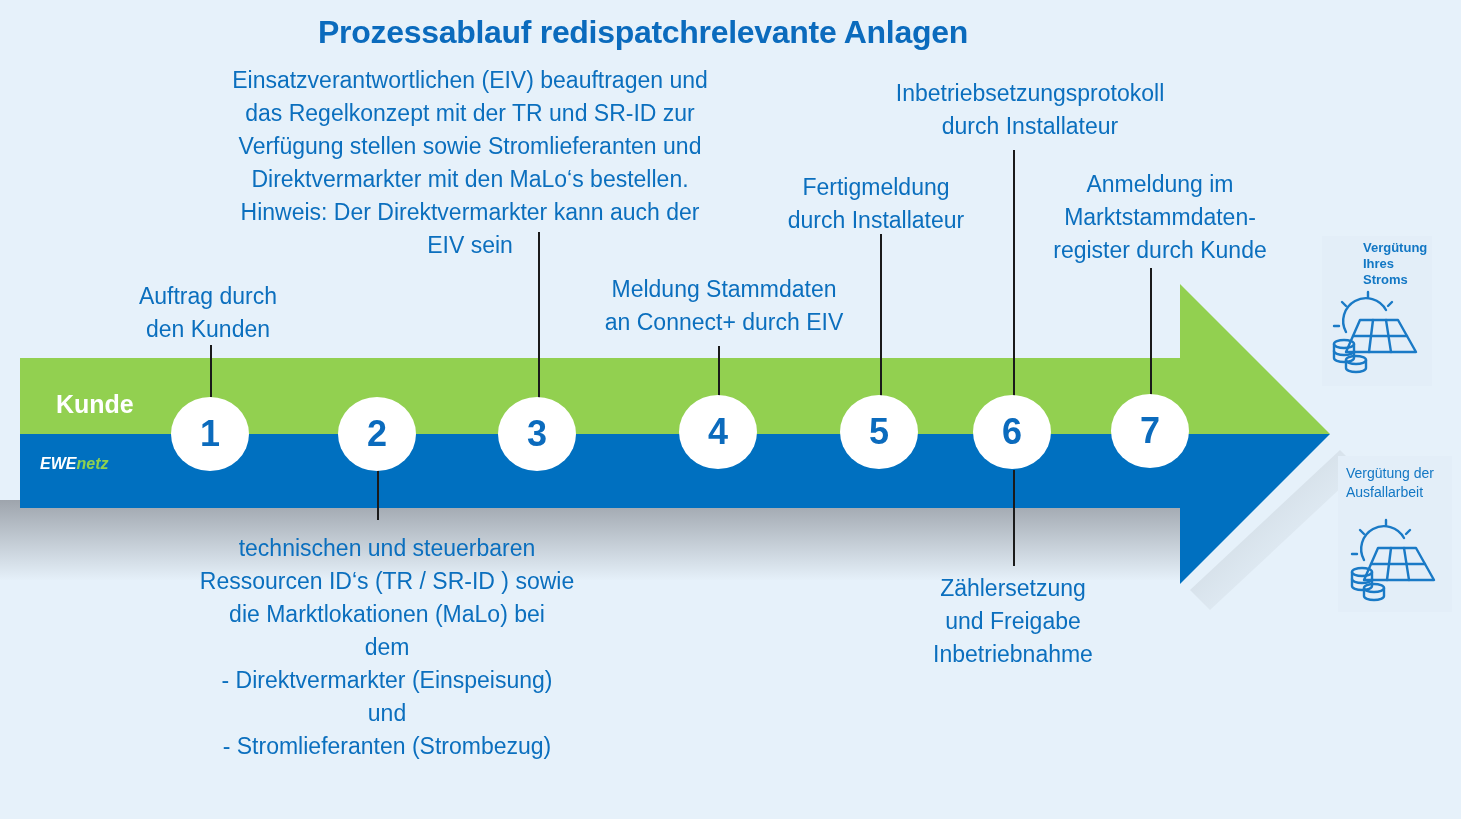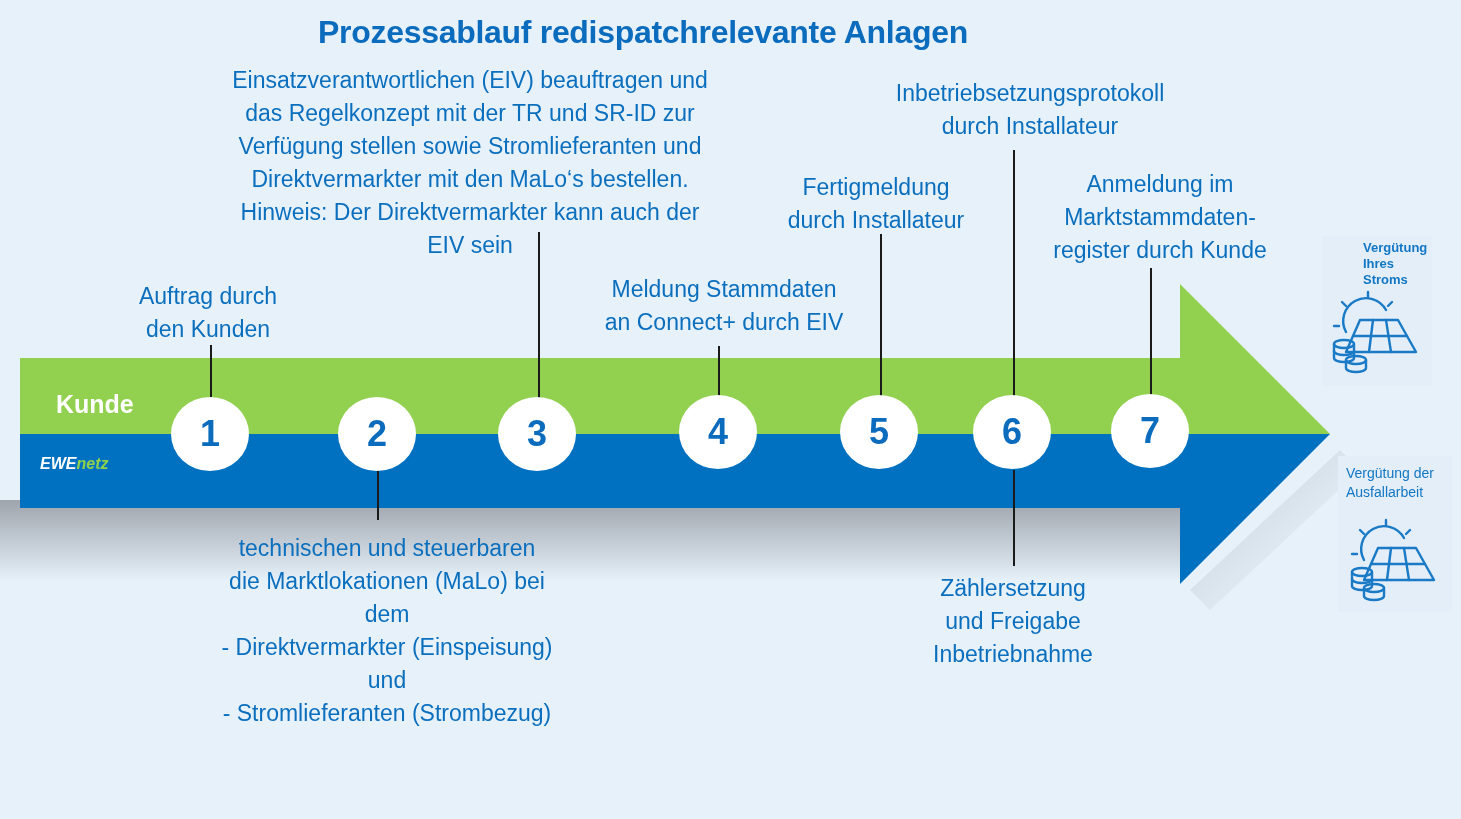--- a/index.html
+++ b/index.html
@@ -80,20 +80,21 @@
 <div class="step" style="left:973px; top:395px;">6</div>
 <div class="step" style="left:1111px; top:394px;">7</div>
 
 <div class="label" style="left:108px; width:200px; top:280px;">
   <div>Auftrag durch</div>
     <div>den Kunden</div>
 </div>
 
 <div class="label" style="left:167px; width:440px; top:532px;">
   <div>technischen und steuerbaren</div>
+  <div>Ressourcen ID‘s (TR / SR-ID ) sowie</div>
   <div>die Marktlokationen (MaLo) bei</div>
   <div>dem</div>
   <div>- Direktvermarkter (Einspeisung)</div>
   <div>und</div>
   <div>- Stromlieferanten (Strombezug)</div>
 </div>
 
 <div class="label" style="left:190px; width:560px; top:64px;">
   <div>Einsatzverantwortlichen (EIV) beauftragen und</div>
   <div>das Regelkonzept mit der TR und SR-ID zur</div>

